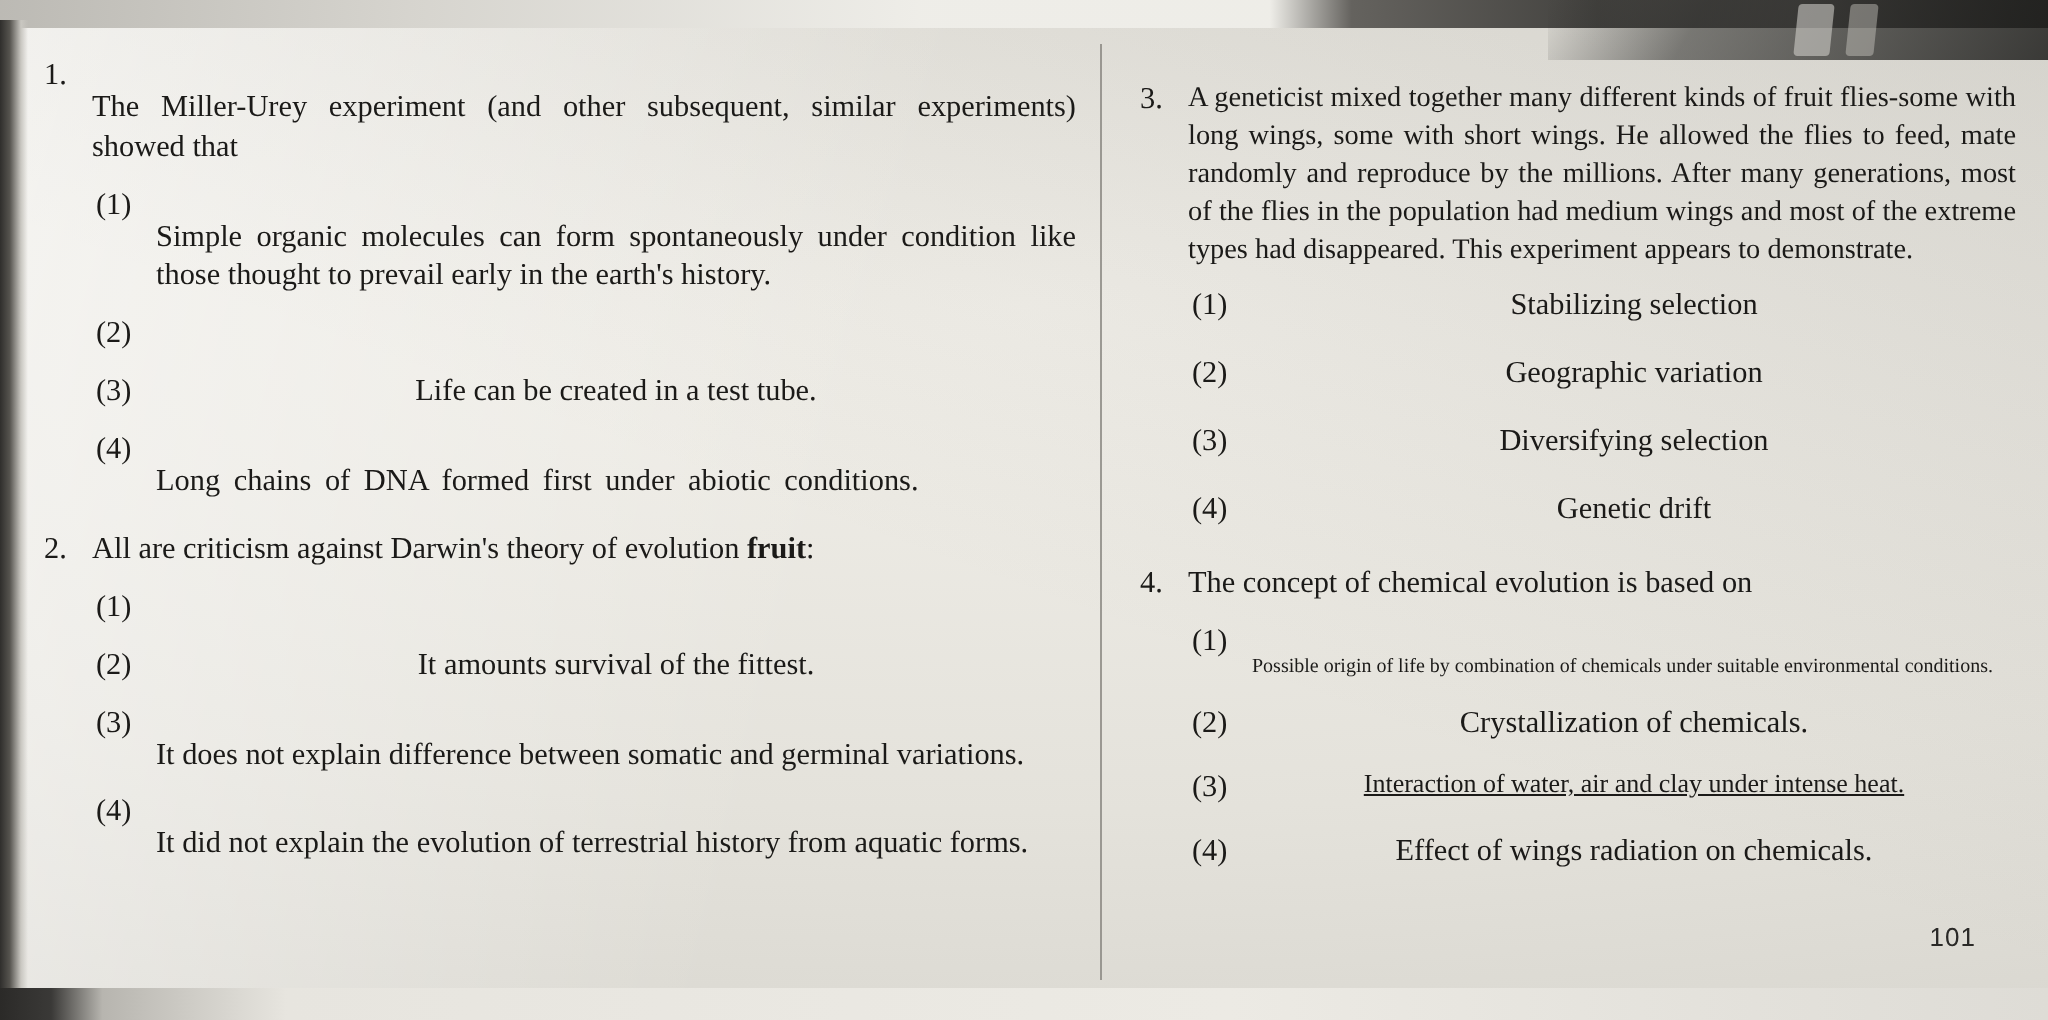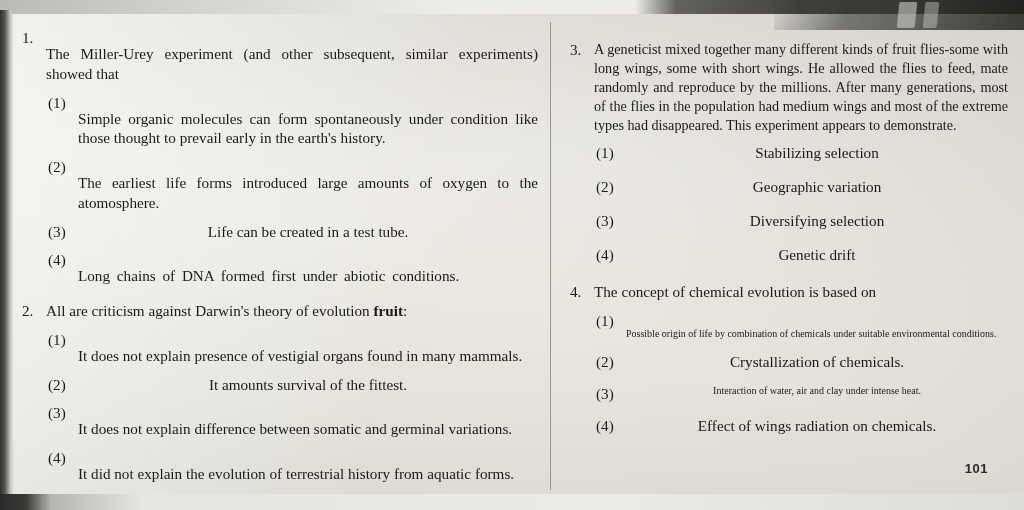--- a/index.html
+++ b/index.html
@@ -128,21 +128,21 @@
 
   .para {
     text-align: justify;
     text-justify: inter-word;
   }
   .pagenum {
     position: absolute;
     right: 22px;
     bottom: 18px;
     font-family: "Liberation Sans", sans-serif;
-    font-weight: bold;
+    font-weight: normal;
     font-size: 13px;
     color: #2a2927;
     letter-spacing: .5px;
   }
   .sp-wide { word-spacing: 3px; }
 </style>
 </head>
 <body>
 
 <div id="page">
@@ -162,40 +162,38 @@
         <div class="q-num">1.</div>
         <div class="q-text justify">The Miller-Urey experiment (and other subsequent, similar experiments) showed that</div>
       </div>
       <div class="opts">
         <div class="opt">
           <div class="opt-lbl">(1)</div>
           <div class="opt-txt justify">Simple organic molecules can form spontaneously under condition like those thought to prevail early in the earth's history.</div>
         </div>
         <div class="opt">
           <div class="opt-lbl">(2)</div>
-          <div class="opt-txt justify">The earliest life forms introduced large amounts of oxygen to the atomosphere.</div>
         </div>
         <div class="opt">
           <div class="opt-lbl">(3)</div>
           <div class="opt-txt">Life can be created in a test tube.</div>
         </div>
         <div class="opt">
           <div class="opt-lbl">(4)</div>
           <div class="opt-txt justify sp-wide">Long chains of DNA formed first under abiotic conditions.</div>
         </div>
       </div>
 
       <div class="q" style="margin-top:15px;">
         <div class="q-num">2.</div>
         <div class="q-text">All are criticism against Darwin's theory of evolution <span class="bold">fruit</span>:</div>
       </div>
       <div class="opts">
         <div class="opt">
           <div class="opt-lbl">(1)</div>
-          <div class="opt-txt justify">It does not explain presence of vestigial organs found in many mammals.</div>
         </div>
         <div class="opt">
           <div class="opt-lbl">(2)</div>
           <div class="opt-txt">It amounts survival of the fittest.</div>
         </div>
         <div class="opt">
           <div class="opt-lbl">(3)</div>
           <div class="opt-txt justify">It does not explain difference between somatic and germinal variations.</div>
         </div>
         <div class="opt">
@@ -238,21 +236,21 @@
         <div class="opt">
           <div class="opt-lbl">(1)</div>
           <div class="opt-txt justify" style="font-size:10px;">Possible origin of life by combination of chemicals under suitable environmental conditions.</div>
         </div>
         <div class="opt" style="margin-top:12px;">
           <div class="opt-lbl">(2)</div>
           <div class="opt-txt">Crystallization of chemicals.</div>
         </div>
         <div class="opt" style="margin-top:12px;">
           <div class="opt-lbl">(3)</div>
-          <div class="opt-txt" style="font-size:10px;">Interaction of water, air and clay under intense heat.</div>
+          <div class="opt-txt" style="font-size:13px;text-decoration:underline;">Interaction of water, air and clay under intense heat.</div>
         </div>
         <div class="opt" style="margin-top:12px;">
           <div class="opt-lbl">(4)</div>
           <div class="opt-txt">Effect of wings radiation on chemicals.</div>
         </div>
       </div>
     </div>
 
     <div class="pagenum">101</div>
   </div>

